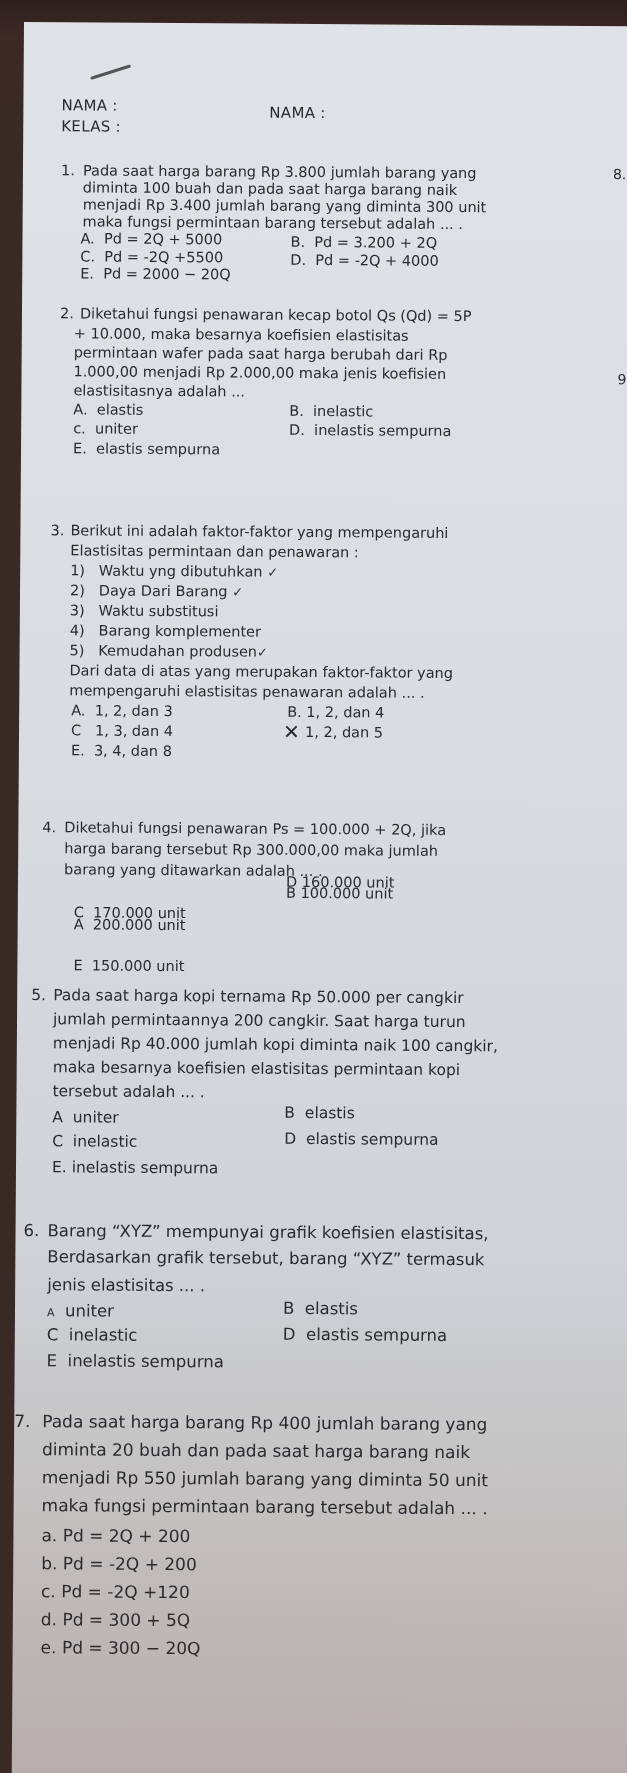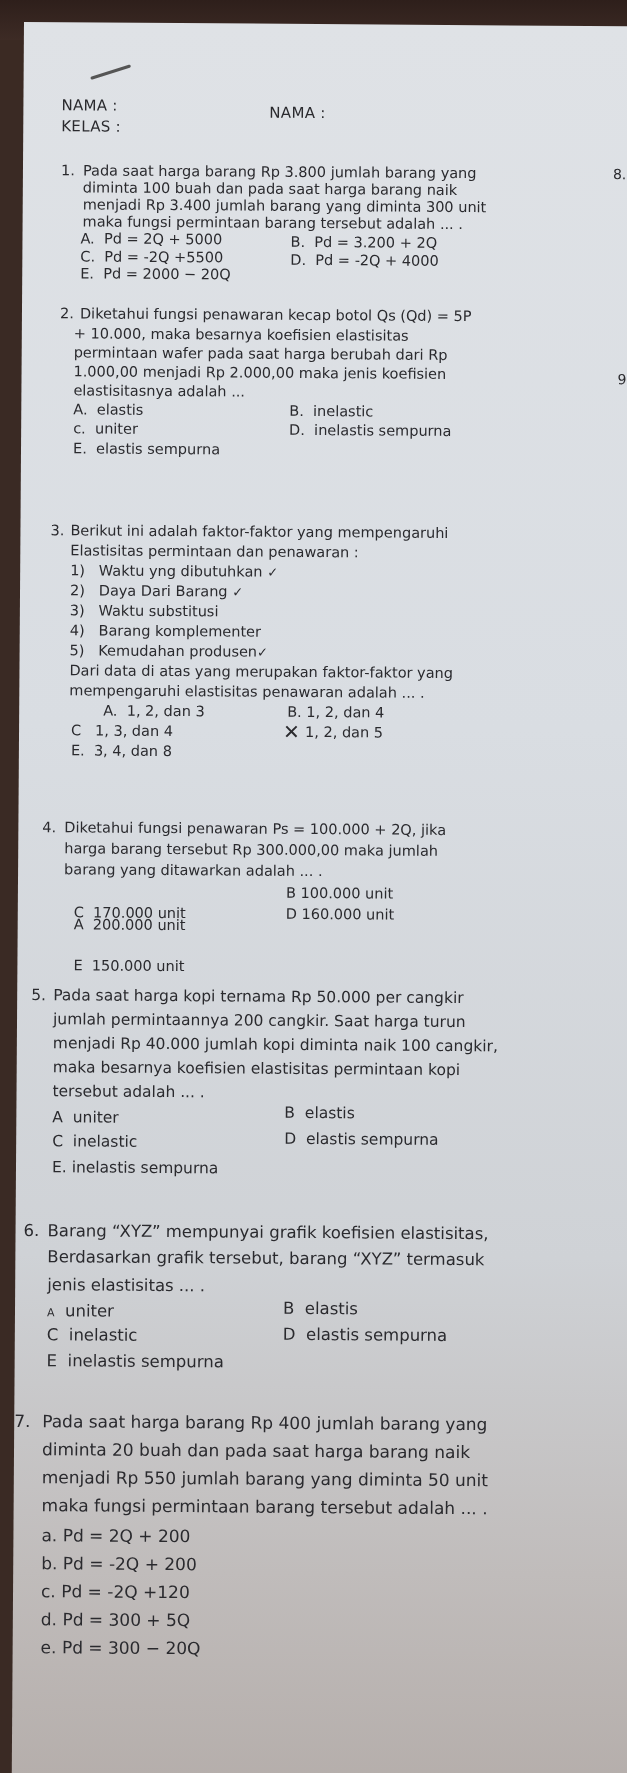--- a/index.html
+++ b/index.html
@@ -79,37 +79,37 @@
 
     <div class="abs q" style="left:50px;top:540px;"><span>1)</span>&nbsp;&nbsp; <span>Waktu yng dibutuhkan</span> <span class="check">✓</span></div>
     <div class="abs q" style="left:50px;top:560px;"><span>2)</span>&nbsp;&nbsp; <span>Daya Dari Barang</span> <span class="check">✓</span></div>
     <div class="abs q" style="left:50px;top:580px;"><span>3)</span>&nbsp;&nbsp; <span>Waktu substitusi</span></div>
     <div class="abs q" style="left:50px;top:600px;"><span>4)</span>&nbsp;&nbsp; <span>Barang komplementer</span></div>
     <div class="abs q" style="left:50px;top:620px;"><span>5)</span>&nbsp;&nbsp; <span>Kemudahan produsen</span><span class="check">✓</span></div>
 
     <div class="abs q" style="left:50px;top:640px;">Dari data di atas yang merupakan faktor-faktor yang</div>
     <div class="abs q" style="left:50px;top:660px;">mempengaruhi elastisitas penawaran adalah ... .</div>
 
-    <div class="abs opt" style="left:52px;top:680px;margin-left:32px;"><span>A.</span>&nbsp; <span>1, 2, dan 3</span></div>
+    <div class="abs opt" style="left:52px;top:680px;"><span>A.</span>&nbsp; <span>1, 2, dan 3</span></div>
     <div class="abs opt" style="left:268px;top:680px;"><span>B.</span> <span>1, 2, dan 4</span></div>
     <div class="abs opt" style="left:52px;top:700px;"><span>C</span>&nbsp;&nbsp; <span>1, 3, dan 4</span></div>
     <div class="xmark" style="left:264px;top:696px;">✕</div>
     <div class="abs opt" style="left:286px;top:700px;">1, 2, dan 5</div>
     <div class="abs opt" style="left:52px;top:720px;"><span>E.</span>&nbsp; <span>3, 4, dan 8</span></div>
   </div>
 
   <div>
     <div class="abs q" style="left:24px;top:797px;">4.</div>
     <div class="abs q" style="left:46px;top:797px;">Diketahui fungsi penawaran Ps = 100.000 + 2Q, jika</div>
     <div class="abs q" style="left:46px;top:818px;">harga barang tersebut Rp 300.000,00 maka jumlah</div>
     <div class="abs q" style="left:46px;top:839px;">barang yang ditawarkan adalah ... .</div>
     <div class="abs opt" style="left:56px;top:861px;margin-top:33px;"><span>A</span>&nbsp; <span>200.000 unit</span></div>
     <div class="abs opt" style="left:268px;top:861px;"><span>B</span> <span>100.000 unit</span></div>
     <div class="abs opt" style="left:56px;top:882px;"><span>C</span>&nbsp; <span>170.000 unit</span></div>
-    <div class="abs opt" style="left:268px;top:882px;text-align:right;"><span>D</span> <span>160.000 unit</span></div>
+    <div class="abs opt" style="left:268px;top:850px;text-align:right;"><span>D</span> <span>160.000 unit</span></div>
     <div class="abs opt" style="left:56px;top:935px;"><span>E</span>&nbsp; <span>150.000 unit</span></div>
   </div>
 
   <div>
     <div class="abs q5" style="left:14px;top:962px;">5.</div>
     <div class="abs q5" style="left:36px;top:962px;">Pada saat harga kopi ternama Rp 50.000 per cangkir</div>
     <div class="abs q5" style="left:36px;top:986px;">jumlah permintaannya 200 cangkir.  Saat harga turun</div>
     <div class="abs q5" style="left:36px;top:1010px;">menjadi Rp 40.000 jumlah kopi diminta naik 100 cangkir,</div>
     <div class="abs q5" style="left:36px;top:1034px;">maka besarnya koefisien elastisitas permintaan kopi</div>
     <div class="abs q5" style="left:36px;top:1058px;">tersebut adalah ... .</div>

